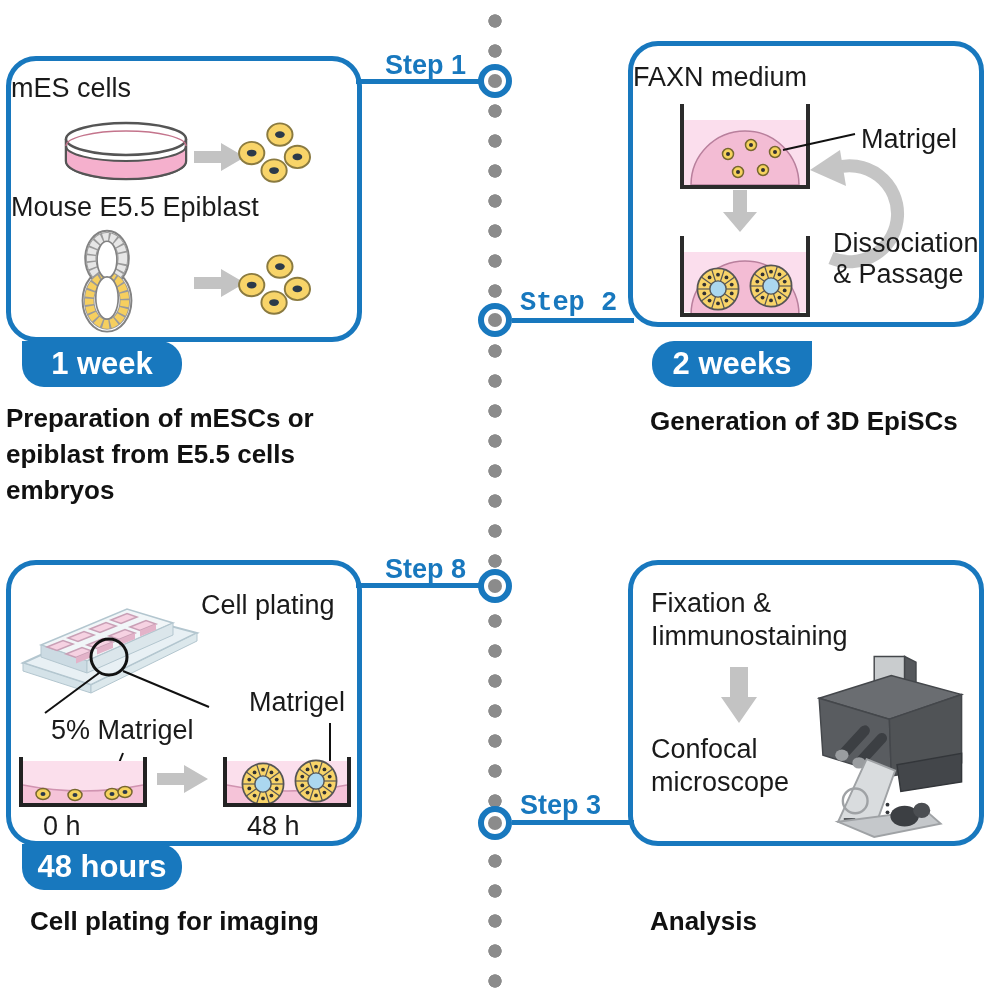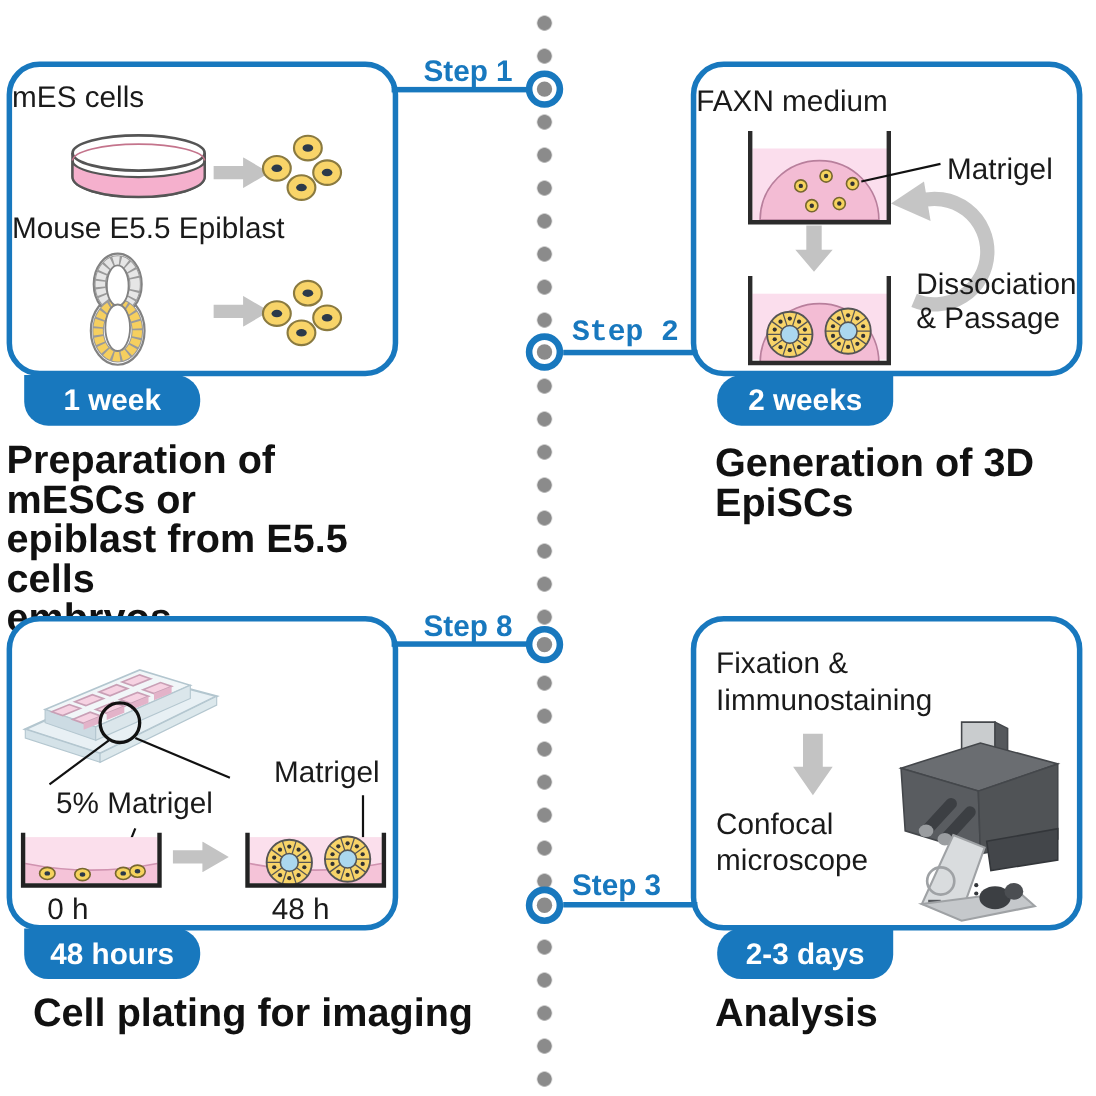--- a/index.html
+++ b/index.html
@@ -13,24 +13,24 @@
         border-radius:50%;background:#fff;display:flex;align-items:center;justify-content:center;z-index:3;}
   .node .dot{width:14px;height:14px;border-radius:50%;background:#8b8b8b;}
   .connector{position:absolute;height:5px;background:#1878be;z-index:2;}
   .step-label{position:absolute;font-size:27px;font-weight:bold;color:#1878be;z-index:3;}
   
   .panel{position:absolute;width:346px;height:276px;background:#fff;border:5px solid #1878be;border-radius:30px;z-index:1;}
   .panel svg.fig{position:absolute;left:0;top:0;}
   .ptext{position:absolute;font-size:27px;line-height:31px;color:#1a1a1a;}
   .center{text-align:left;}
   .badge{position:absolute;width:160px;height:46px;background:#1878be;color:#fff;
-         font-size:27px;font-weight:bold;display:flex;align-items:center;justify-content:center;z-index:2;}
+         font-size:31px;font-weight:bold;display:flex;align-items:center;justify-content:center;z-index:2;}
   .badge.left-tab{border-radius:0 22px 22px 22px;}
   .badge.right-tab{border-radius:22px 0 22px 22px;}
-  .caption{position:absolute;font-size:36px;font-weight:bold;line-height:36px;color:#111;}
+  .caption{position:absolute;font-size:26px;font-weight:bold;line-height:36px;color:#111;}
 </style>
 </head>
 <body>
 
 <div class="canvas">
 
   <svg width="0" height="0" style="position:absolute">
     <defs>
       <symbol id="arrowR" viewBox="0 0 52 28">
         <polygon points="0,8 27,8 27,0 51,14 27,28 27,20 0,20" fill="#c3c3c3"></polygon>
@@ -131,21 +131,21 @@
     <div class="ptext center" style="left:0;top:12px;width:346px;">mES cells</div>
     <div class="ptext center" style="left:0;top:131px;width:394px;">Mouse E5.5 Epiblast</div>
   </div>
   <div class="badge left-tab" style="left:22px;top:341px;">1 week</div>
   <div class="caption center" style="left:6px;top:400px;width:356px;">
     <span style="display:block">Preparation of mESCs or</span>
     <span style="display:block">epiblast from E5.5 cells</span>
     <span style="display:block">embryos</span>
   </div>
 
-  <div class="panel" style="left:628px;top:56px;text-decoration:underline;">
+  <div class="panel" style="left:628px;top:41px;text-decoration:underline;">
     <svg class="fig" width="346" height="276" viewBox="0 0 346 276">
       <g>
         <rect x="51" y="74" width="123" height="66" fill="#fbdeed"></rect>
         <path d="M58 139 A54 54 0 0 1 166 139 Z" fill="#f3bcd4" stroke="#b87f9c" stroke-width="1.5"></path>
         <g stroke="#77672f" stroke-width="1.5">
           <circle cx="95" cy="108" r="5.5" fill="#f6d35d"></circle>
             <circle cx="118" cy="99" r="5.5" fill="#f6d35d"></circle>
           <circle cx="142" cy="106" r="5.5" fill="#f6d35d"></circle>
             <circle cx="105" cy="126" r="5.5" fill="#f6d35d"></circle>
           <circle cx="130" cy="124" r="5.5" fill="#f6d35d"></circle>
@@ -235,20 +235,21 @@
       <use href="#arrowR" x="146" y="200" width="52" height="28"></use>
       <g>
         <rect x="216" y="196" width="120" height="42" fill="#fbdfec"></rect>
         <path d="M216 220 Q276 232 336 220 L336 238 H216 Z" fill="#f5c3d8"></path>
         <path d="M216 220 Q276 232 336 220" fill="none" stroke="#d093b0" stroke-width="1.5"></path>
         <use href="#rosette" x="229" y="196" width="46" height="46"></use>
         <use href="#rosette" x="282" y="193" width="46" height="46"></use>
         <path d="M214 192 V240 H338 V192" fill="none" stroke="#222" stroke-width="4"></path>
       </g>
     </svg>
+    <div class="ptext center" style="left:190px;top:25px;width:156px;">Cell plating</div>
     <div class="ptext center" style="left:40px;top:150px;width:190px;">5% Matrigel</div>
     <div class="ptext" style="left:238px;top:122px;">Matrigel</div>
     <div class="ptext center" style="left:32px;top:246px;width:80px;">0 h</div>
     <div class="ptext center" style="left:236px;top:246px;width:80px;">48 h</div>
   </div>
   <div class="badge left-tab" style="left:22px;top:844px;">48 hours</div>
   <div class="caption" style="left:30px;top:903px;">Cell plating for imaging</div>
 
   <div class="panel" style="left:628px;top:560px;">
     <svg class="fig" width="346" height="276" viewBox="0 0 346 276">
@@ -276,16 +277,15 @@
     </svg>
     <div class="ptext" style="left:18px;top:22px;line-height:33px;">
       <span style="display:block">Fixation &amp;</span>
       <span style="display:block">Iimmunostaining</span>
     </div>
     <div class="ptext" style="left:18px;top:168px;line-height:33px;">
       <span style="display:block">Confocal</span>
       <span style="display:block">microscope</span>
     </div>
   </div>
-  <div class="badge right-tab" style="left:652px;top:844px;">2-3 days</div>
   <div class="caption" style="left:650px;top:903px;">Analysis</div>
 
 </div>
 
 </body></html>

